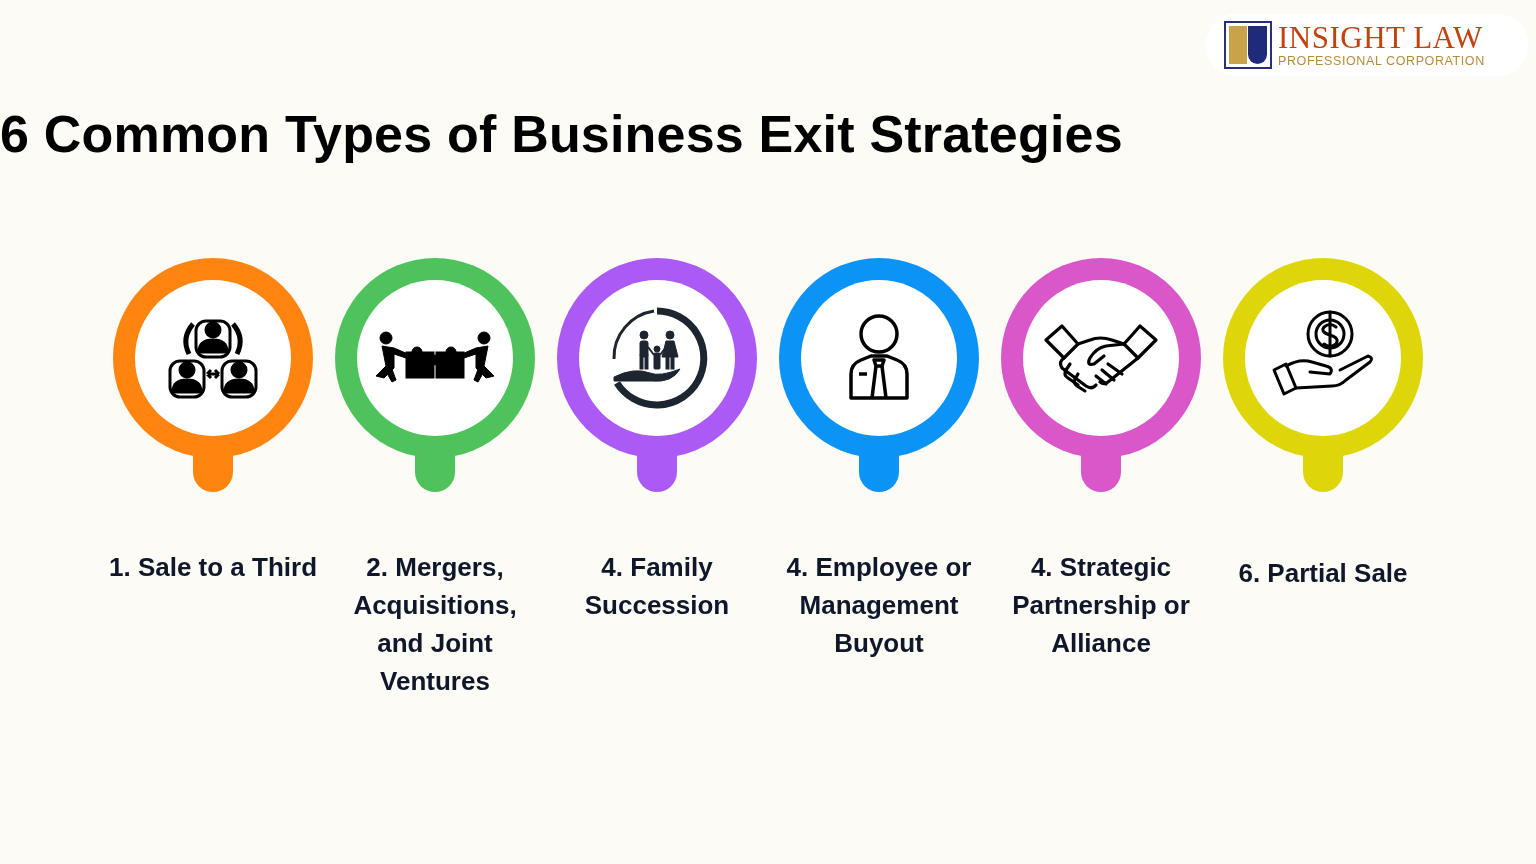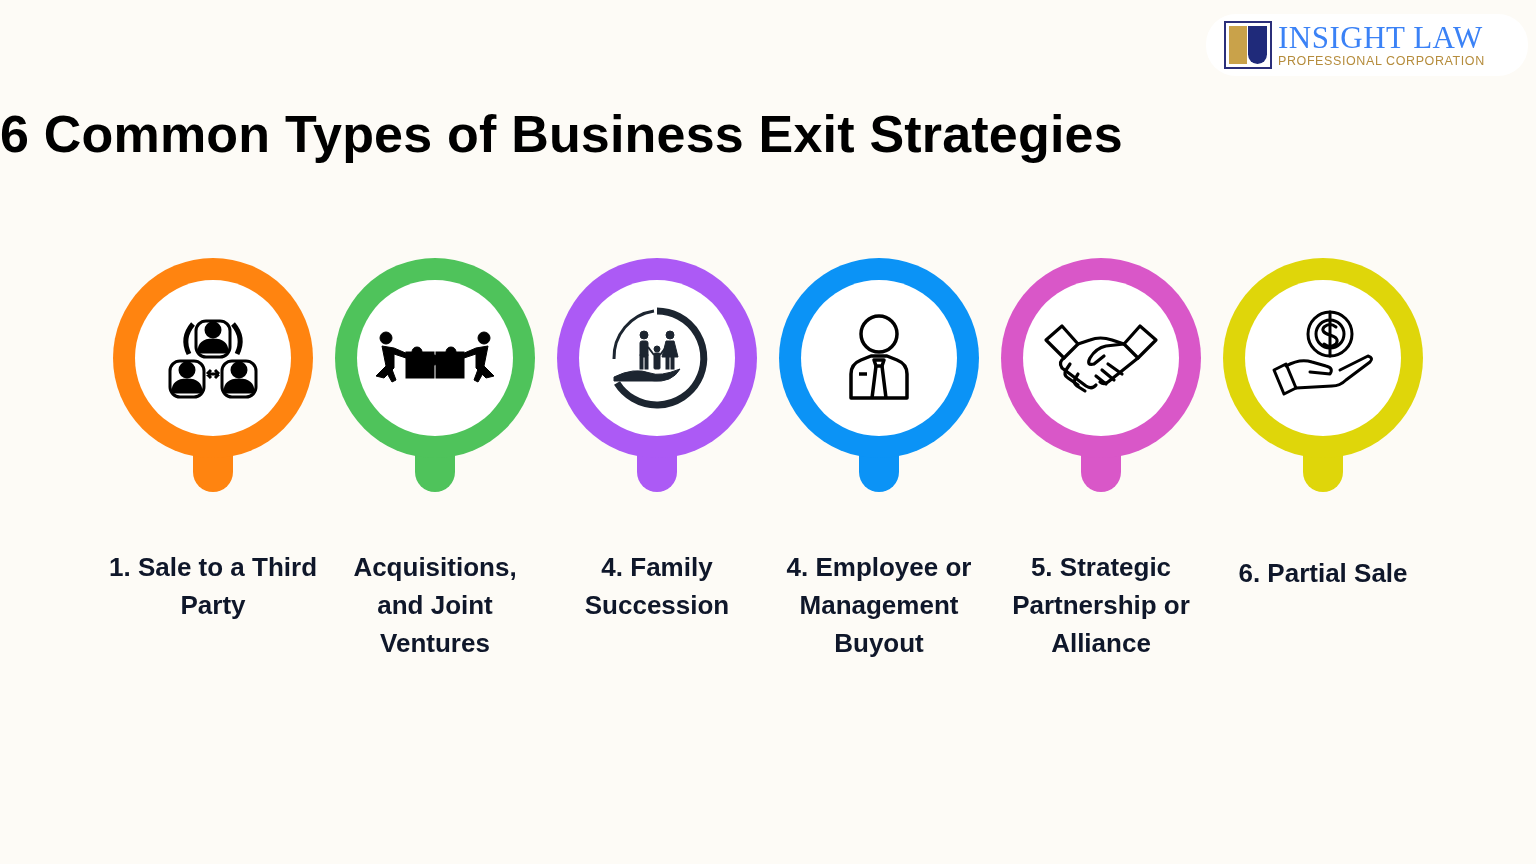--- a/index.html
+++ b/index.html
@@ -2,21 +2,21 @@
 <html><head>
 <meta charset="utf-8">
 <style>
   html, body { margin:0; padding:0; }
   body { width:1536px; height:864px; background:#fdfbf6; position:relative; overflow:hidden; font-family:"Liberation Sans", sans-serif; }
   .logo { position:absolute; left:1206px; top:14px; width:322px; height:62px; background:#ffffff; border-radius:30px; display:flex; align-items:center; padding-left:18px; box-sizing:border-box; }
   .logo-mark { width:48px; height:48px; position:relative; border:2px solid #2b2f7a; box-sizing:border-box; background:#fff; }
   .logo-mark .gold { position:absolute; left:3px; top:3px; width:18px; height:38px; background:#c9a24a; }
   .logo-mark .blue { position:absolute; left:22px; top:3px; width:19px; height:38px; background:#1f2a7a; border-radius:0 0 10px 10px; }
   .logo-text { margin-left:6px; display:flex; flex-direction:column; line-height:1; }
-  .logo-name { font-family:"Liberation Serif", serif; color:#3b82f6; font-size:31px; letter-spacing:0.5px; }
+  .logo-name { font-family:"Liberation Serif", serif; color:#c2410c; font-size:31px; letter-spacing:0.5px; }
   .logo-sub { font-family:Liberation Sans, sans-serif; color:#b58c3c; font-size:12.5px; letter-spacing:0.6px; margin-top:2px; }
   .title { position:absolute; left:0; width:1526px; top:104px; font-weight:bold; font-size:52px; color:#000; letter-spacing:0.2px; }
   .item { position:absolute; top:258px; width:240px; }
   .pin { position:absolute; left:20px; top:0; width:200px; height:236px; }
   .ring { position:absolute; left:0; top:0; width:200px; height:200px; border-radius:50%; }
   .stem { position:absolute; left:80px; top:180px; width:40px; height:54px; border-radius:0 0 20px 20px; }
   .inner { position:absolute; left:22px; top:22px; width:156px; height:156px; border-radius:50%; background:#ffffff; display:flex; align-items:center; justify-content:center; }
   .inner svg { width:100px; height:100px; }
   .label { position:absolute; top:290px; left:0; width:240px; text-align:center; font-weight:bold; font-size:26px; line-height:38px; color:#0f172a; }
 </style>
@@ -54,21 +54,20 @@
           <rect x="59" y="53" width="34" height="36" rx="10" fill="none"></rect>
           <path d="M44 66 h12 M44 66 l4 -4 M44 66 l4 4 M56 66 l-4 -4 M56 66 l-4 4" fill="none"></path>
           <path d="M26 46 q-8 -16 4 -30" fill="none" stroke-width="5"></path>
           <path d="M74 46 q8 -16 -4 -30" fill="none" stroke-width="5"></path>
         </g>
       </svg>
     </div>
   </div>
   <div class="label">
     <div>1. Sale to a Third</div>
-      <div>Party</div>
   </div>
 </div>
 
 <div class="item" style="left:315px;">
   <div class="pin">
     <div class="stem" style="background:#4fc35b"></div>
     <div class="ring" style="background:#4fc35b"></div>
     <div class="inner">
       <svg viewBox="0 0 130 100" style="width:130px">
         <g fill="#000" stroke="#000">
@@ -81,20 +80,21 @@
           <path d="M12 38 l12 2 l14 6 l-2 4 l-12 -4 l0 14 l-10 10 l-8 -2 l10 -10 z"></path>
           <path d="M20 56 l6 16 l-4 2 l-8 -14 z"></path>
           <circle cx="114" cy="30" r="6"></circle>
           <path d="M118 38 l-12 2 l-14 6 l2 4 l12 -4 l0 14 l10 10 l8 -2 l-10 -10 z"></path>
           <path d="M110 56 l-6 16 l4 2 l8 -14 z"></path>
         </g>
       </svg>
     </div>
   </div>
   <div class="label">
+    <div>2. Mergers,</div>
       <div>Acquisitions,</div>
       <div>and Joint</div>
       <div>Ventures</div>
   </div>
 </div>
 
 <div class="item" style="left:537px;">
   <div class="pin">
     <div class="stem" style="background:#ac5af5"></div>
     <div class="ring" style="background:#ac5af5"></div>
@@ -162,21 +162,21 @@
           <path d="M102 50 l-30 24 q-4 3 -8 0"></path>
           <path d="M28 50 q-6 4 -2 10 l24 18 q6 4 10 -1"></path>
           <path d="M34 56 l-4 6 q-3 5 2 8 l10 7"></path>
           <path d="M42 66 l-3 5 q-2 4 2 7 l8 5"></path>
           <path d="M72 56 l14 10 M66 62 l12 10 M60 68 l10 8"></path>
         </g>
       </svg>
     </div>
   </div>
   <div class="label">
-    <div>5. Strategic</div>
+    <div>4. Strategic</div>
       <div>Partnership or</div>
       <div>Alliance</div>
   </div>
 </div>
 
 <div class="item" style="left:1203px;">
   <div class="pin">
     <div class="stem" style="background:#dfd60a"></div>
     <div class="ring" style="background:#dfd60a"></div>
     <div class="inner">

